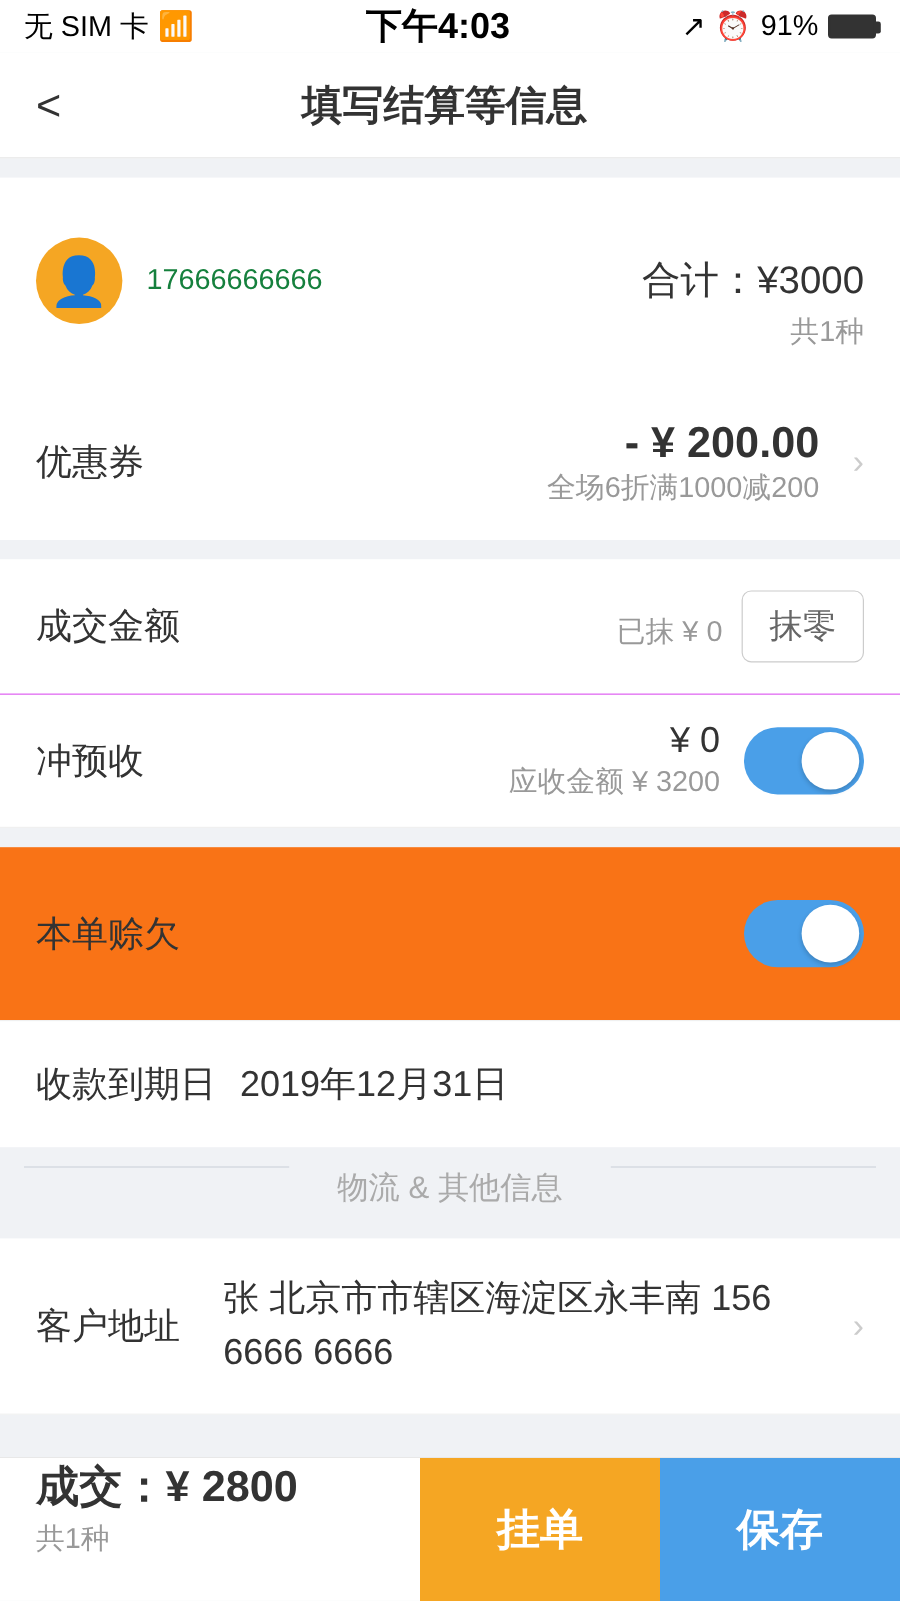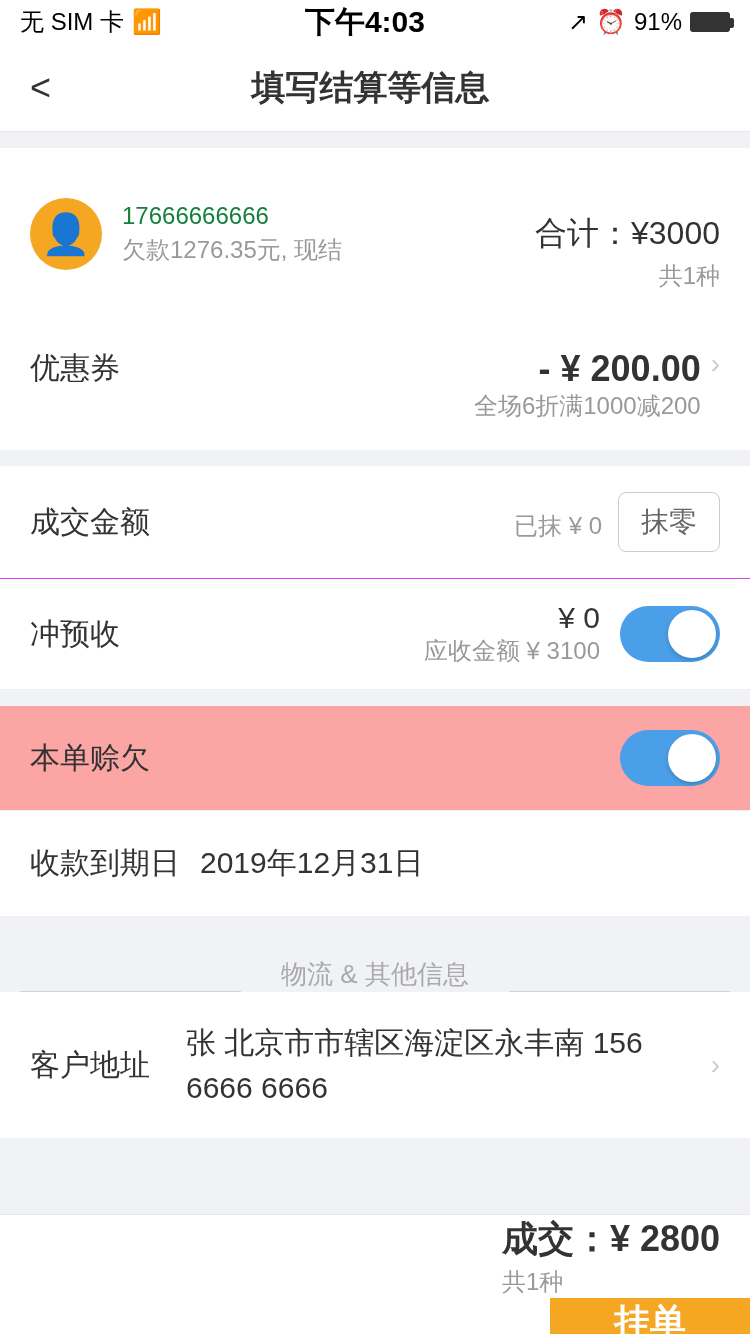--- a/index.html
+++ b/index.html
@@ -101,24 +101,25 @@
       width: 100%;
     }
 
     
     .list-section {
       background: #fff;
       margin-top: 0;
     }
     .row-item {
       display: flex;
-      align-items: flex-start;
+      align-items: center;
       padding: 28px 30px;
       border-bottom: 1px solid #f0f0f0;
       background: #fff;
+      gap: 18px;
     }
     .row-item:last-child { border-bottom: none; }
     .row-label {
       font-size: 30px;
       color: #333;
       flex-shrink: 0;
     }
     .row-value-wrap {
       display: flex;
       flex-direction: column;
@@ -217,42 +218,42 @@
       height: 48px;
       border-radius: 50%;
       background: #fff;
       box-shadow: 0 2px 4px rgba(0,0,0,0.2);
     }
 
     
     .debit-row {
       display: flex;
       align-items: center;
-      padding: 24px 30px;
-      background: #fca5a5;
+      padding: 44px 30px;
+      background: #f97316;
       justify-content: space-between;
     }
     .debit-label { font-size: 30px; color: #333; flex: 1; }
 
     
     .due-row {
       display: flex;
       align-items: center;
       padding: 32px 30px;
       background: #fff;
     }
     .due-label { font-size: 30px; color: #333; }
     .due-value { font-size: 30px; color: #333; margin-left: 20px; }
 
     
     .logistics-divider {
       background: #f0f2f5;
       height: 60px;
       display: flex;
-      align-items: flex-end;
+      align-items: flex-start;
       justify-content: center;
       gap: 20px;
       margin-top: 16px;
     }
     .logistics-line {
       flex: 1;
       height: 1px;
       background: #d0d5dd;
       margin: 0 20px;
     }
@@ -286,24 +287,23 @@
     }
 
     
     .bottom-bar {
       position: fixed;
       bottom: 0;
       left: 0;
       width: 750px;
       height: 120px;
       display: flex;
-      align-items: flex-end;
+      align-items: flex-start;
       background: #fff;
       border-top: 1px solid #e8e8e8;
-      flex-direction: column;
     }
     .bottom-summary {
       flex: 1;
       padding: 0 30px;
     }
     .bottom-deal { font-size: 28px; color: #666; }
     .bottom-deal span { font-size: 36px; color: #333; font-weight: 700; }
     .bottom-count { font-size: 24px; color: #999; margin-top: 2px; }
     .btn-pending {
       width: 200px;
@@ -353,21 +353,20 @@
   <span class="nav-back">&lt;</span>
   <span class="nav-title">填写结算等信息</span>
 </div>
 
 <div class="customer-card">
   <div class="avatar">
     <span class="avatar-icon">👤</span>
   </div>
   <div class="customer-info">
     <div class="customer-phone">17666666666</div>
-    <div class="customer-debt">欠款1276.35元, 现结</div>
   </div>
   <div class="customer-total">
     <div class="total-amount">
       <span>合计：</span><span>¥3000</span>
     </div>
     <div class="total-count">共1种</div>
   </div>
 </div>
 
 <div class="list-section">
@@ -389,21 +388,21 @@
     <span class="deal-sub">已抹  ¥ 0</span>
   </div>
   <button class="round-btn">抹零</button>
 </div>
 
 <div class="prepay-row">
   <span class="prepay-label">冲预收</span>
   <div class="prepay-right">
     <div class="prepay-value-wrap">
       <span class="prepay-amount">¥ 0</span>
-      <span class="prepay-sub">应收金额 ¥ 3100</span>
+      <span class="prepay-sub">应收金额 ¥ 3200</span>
     </div>
     <div class="toggle"></div>
   </div>
 </div>
 
 <div class="section-divider"></div>
 
 <div class="debit-row">
   <span class="debit-label">本单赊欠</span>
   <div class="toggle"></div>

